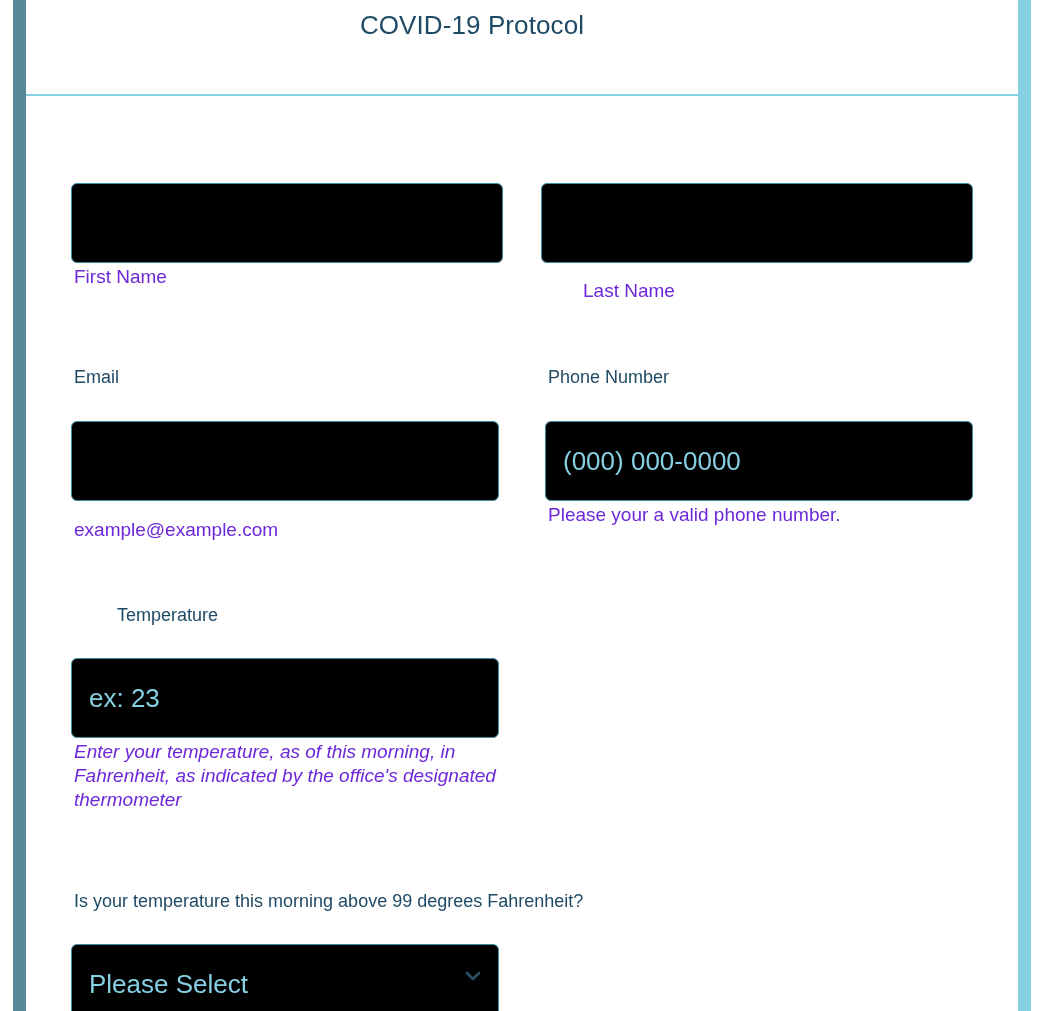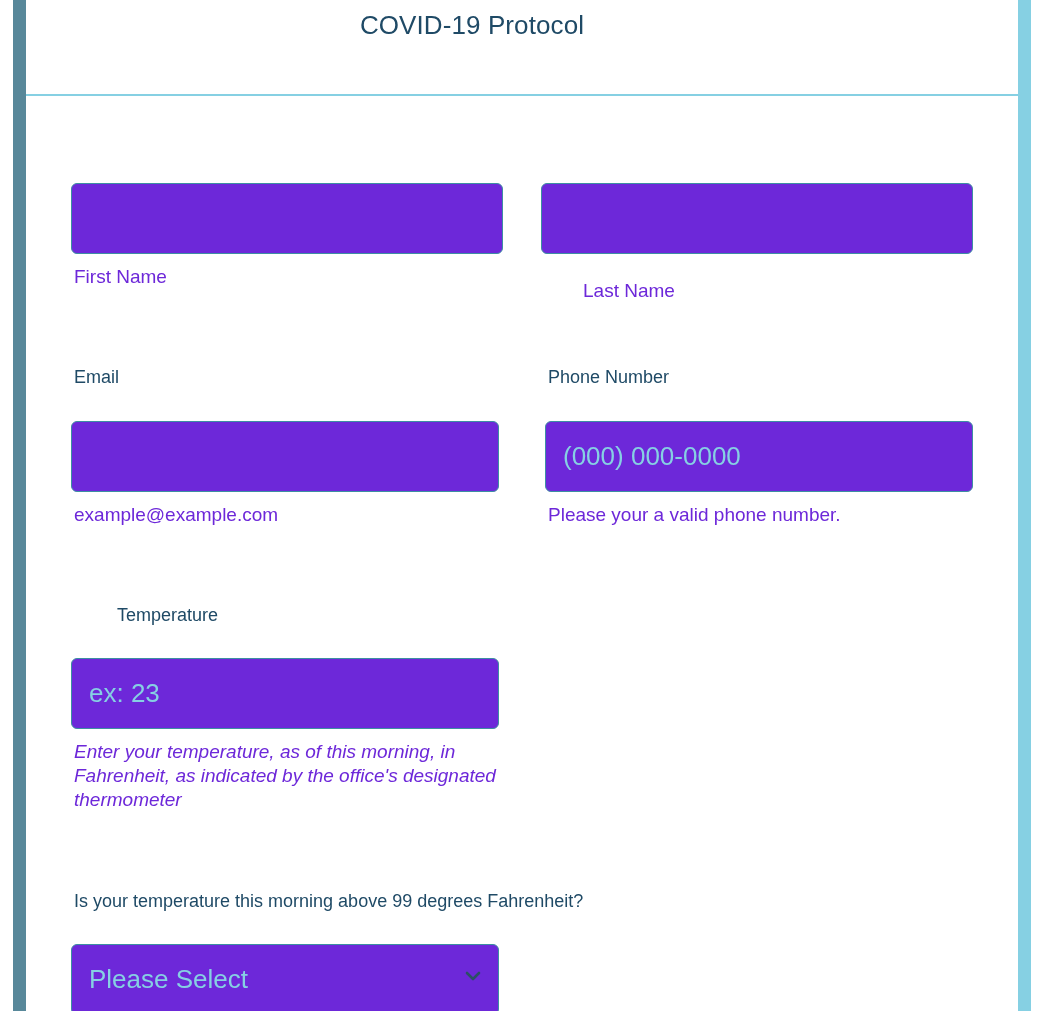--- a/index.html
+++ b/index.html
@@ -3,21 +3,21 @@
   <meta charset="utf-8">
   <style>
     * { box-sizing: border-box; margin: 0; padding: 0; }
     html, body { width: 1044px; height: 1011px; overflow: hidden; background: #ffffff; }
     body { position: relative; font-family: "Liberation Sans", "DejaVu Sans", sans-serif; color: #1f4a66; }
     .bar-left { position: absolute; left: 13px; top: 0; width: 13px; height: 1011px; background: #58889a; }
     .bar-right { position: absolute; left: 1018px; top: 0; width: 13px; height: 1011px; background: #86d0e3; }
     .header { position: absolute; left: 26px; top: 0; width: 892px; height: 95px; background: #fff; }
     .header-title { position: absolute; left: 0; right: 0; top: 10px; text-align: center; font-size: 26px; color: #1f4a66; letter-spacing: 0.1px; }
     .divider { position: absolute; left: 26px; top: 94px; width: 992px; height: 2px; background: #86d0e3; }
-    .field-input { position: absolute; height: 71px; border: 1.5px solid #3d8ea3; border-radius: 6px; background: #6d28d9; padding: 0 17px; font-size: 26px; color: #1f4a66; display: flex; align-items: center; }
+    .field-input { position: absolute; height: 80px; border: 1.5px solid #3d8ea3; border-radius: 6px; background: #000000; padding: 0 17px; font-size: 26px; color: #1f4a66; display: flex; align-items: center; }
     .field-input .placeholder { color: #86d0e3; }
     .sublabel { position: absolute; font-size: 19px; color: #6d28d9; line-height: 24px; }
     .label { position: absolute; font-size: 18px; color: #1f4a66; }
     .chevron { position: absolute; right: 16px; top: 22px; width: 18px; height: 18px; }
   </style>
 </head>
 <body>
 
 <div class="bar-left"></div>
 <div class="bar-right"></div>
@@ -34,21 +34,21 @@
 
 <div class="field-input" style="left:541px; top:183px; width:432px;">
   <span></span>
 </div>
 <div class="sublabel" style="left:544px; top:279px;margin-left:39px;">Last Name</div>
 
 <div class="label" style="left:74px; top:367px;">Email</div>
 <div class="field-input" style="left:71px; top:421px; width:428px;">
   <span></span>
 </div>
-<div class="sublabel" style="left:74px; top:503px;text-align:right;">example@example.com</div>
+<div class="sublabel" style="left:74px; top:518px;text-align:right;">example@example.com</div>
 
 <div class="label" style="left:548px; top:367px;">Phone Number</div>
 <div class="field-input" style="left:545px; top:421px; width:428px;">
   <span class="placeholder">(000) 000-0000</span>
 </div>
 <div class="sublabel" style="left:548px; top:503px;">Please your a valid phone number.</div>
 
 <div class="label" style="left:74px; top:605px;margin-left:43px;">Temperature</div>
 <div class="field-input" style="left:71px; top:658px; width:428px;">
   <span class="placeholder">ex: 23</span>

